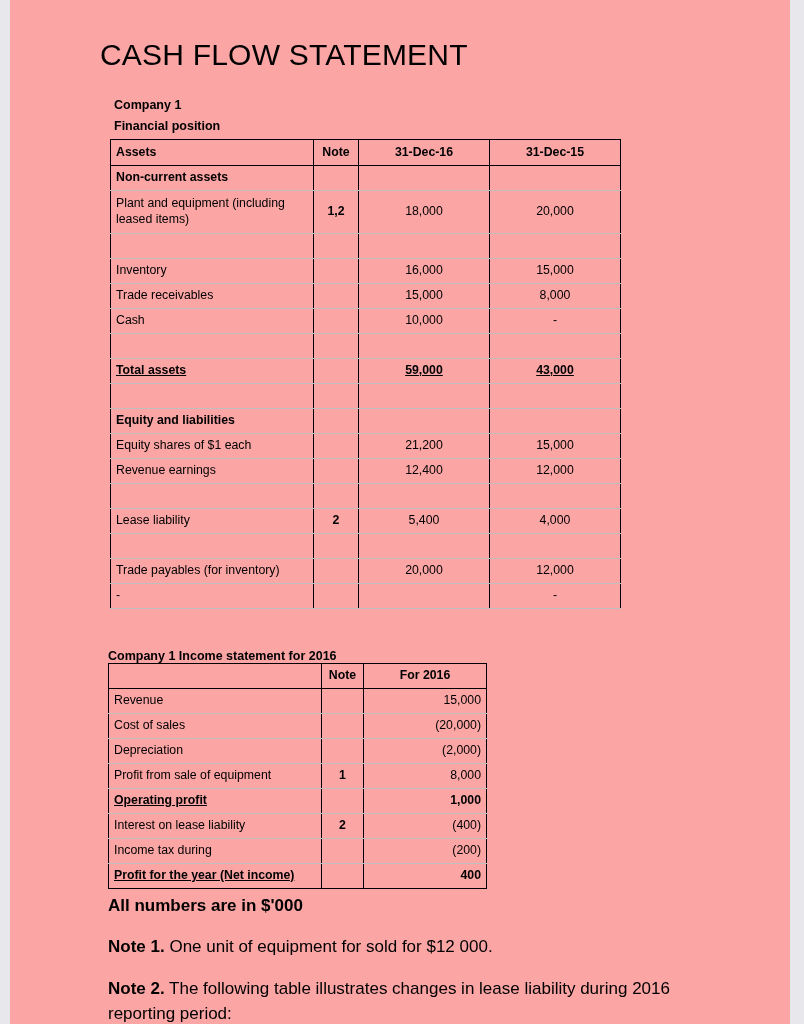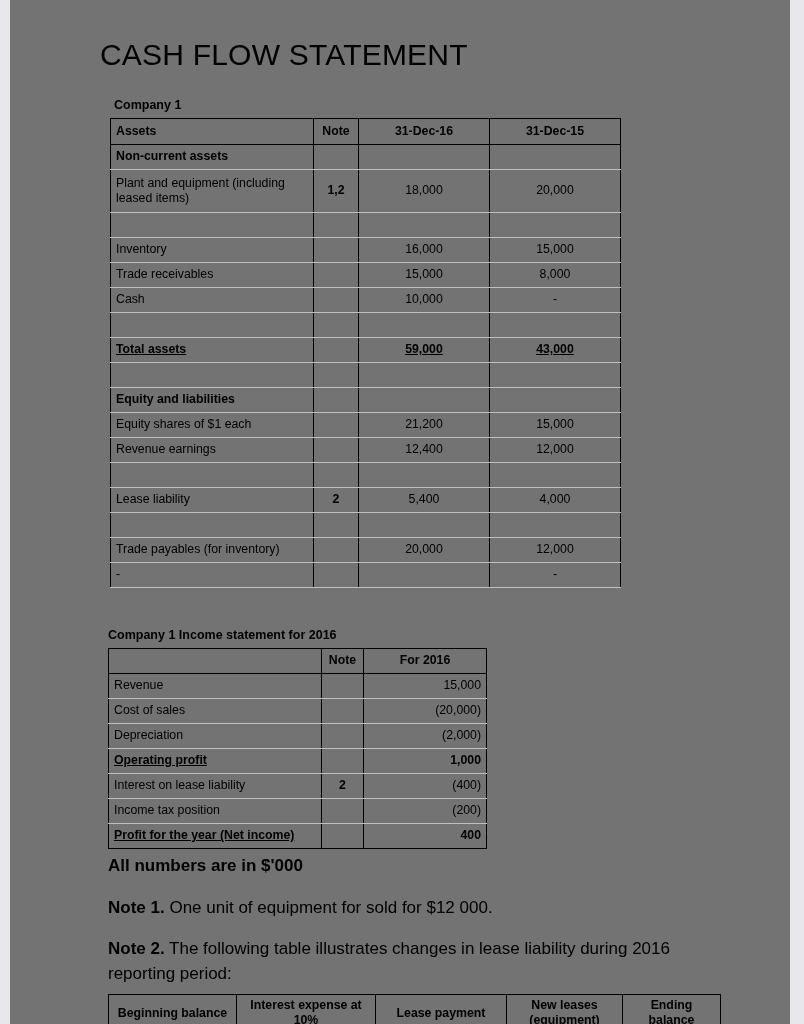--- a/index.html
+++ b/index.html
@@ -12,21 +12,21 @@
     height: 1024px;
     font-family: "Liberation Sans", sans-serif;
     overflow: hidden;
   }
   .page {
     position: absolute;
     left: 10px;
     top: 0;
     width: 780px;
     height: 1024px;
-    background: #737373;
+    background: #fca5a5;
     box-sizing: border-box;
   }
   .inner {
     position: absolute;
     left: 90px;
     top: 38px;
     width: 640px;
   }
   .doc-title {
     font-size: 30px;
@@ -82,21 +82,21 @@
   .ta-c { text-align: center; }
   .ta-r { text-align: right; }
   .ta-l { text-align: left; }
   .bold { font-weight: bold; }
   .uline { text-decoration: underline; }
   .tall { height: 38px !important; }
   
   .is-title {
     font-size: 12.5px;
     font-weight: bold;
-    margin: 40px 0 6px 0;
+    margin: 40px 0 0 0;
     padding-left: 8px;
   }
   #is-table {
     width: 378px;
     margin-left: 8px;
   }
   #is-table col.c-label { width: 213px; }
   #is-table col.c-note  { width: 42px; }
   #is-table col.c-val   { width: 123px; }
   #is-table td {
@@ -142,20 +142,21 @@
 </style>
 </head>
 <body>
 
 <div class="page">
   <div class="inner">
 
     <h1 class="doc-title">CASH FLOW STATEMENT</h1>
 
     <div class="sub-head">Company 1</div>
+    <div class="sub-head">Financial position</div>
 
     <table id="bs-table">
       <colgroup>
         <col class="c-label">
           <col class="c-note">
           <col class="c-y16">
           <col class="c-y15">
       </colgroup>
       <tbody id="bs-body">
           <tr class="hdr">
@@ -292,31 +293,36 @@
             <td class="ta-l">Cost of sales</td>
             <td class="ta-c bold"></td>
             <td class="ta-r">(20,000)</td>
           </tr>
           <tr>
             <td class="ta-l">Depreciation</td>
             <td class="ta-c bold"></td>
             <td class="ta-r">(2,000)</td>
           </tr>
           <tr>
+            <td class="ta-l">Profit from sale of equipment</td>
+            <td class="ta-c bold">1</td>
+            <td class="ta-r">8,000</td>
+          </tr>
+          <tr>
             <td class="ta-l bold uline">Operating profit</td>
             <td class="ta-c bold bold"></td>
             <td class="ta-r bold">1,000</td>
           </tr>
           <tr>
             <td class="ta-l">Interest on lease liability</td>
             <td class="ta-c bold">2</td>
             <td class="ta-r">(400)</td>
           </tr>
           <tr>
-            <td class="ta-l">Income tax position</td>
+            <td class="ta-l">Income tax during</td>
             <td class="ta-c bold"></td>
             <td class="ta-r">(200)</td>
           </tr>
           <tr class="last">
             <td class="ta-l bold uline">Profit for the year (Net income)</td>
             <td class="ta-c bold bold"></td>
             <td class="ta-r bold">400</td>
           </tr>
         </tbody>
     </table>

